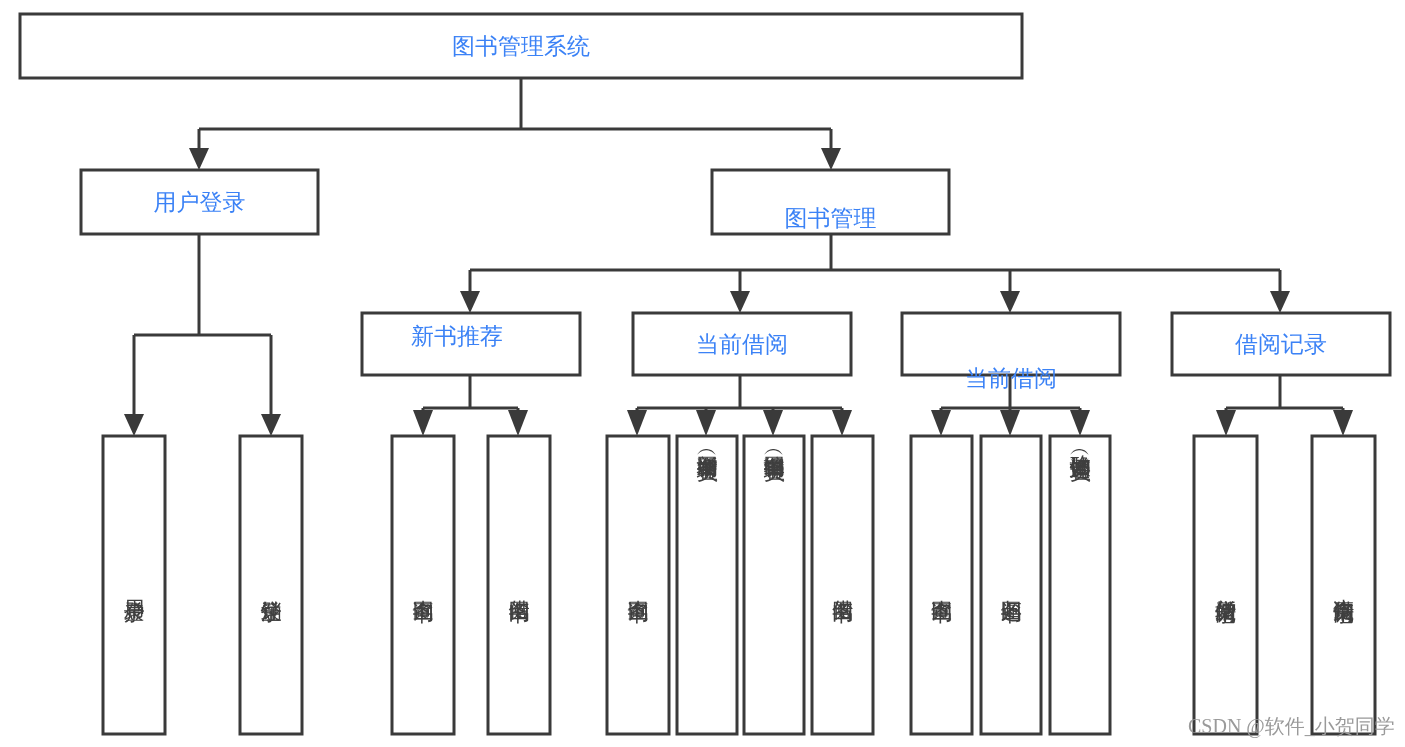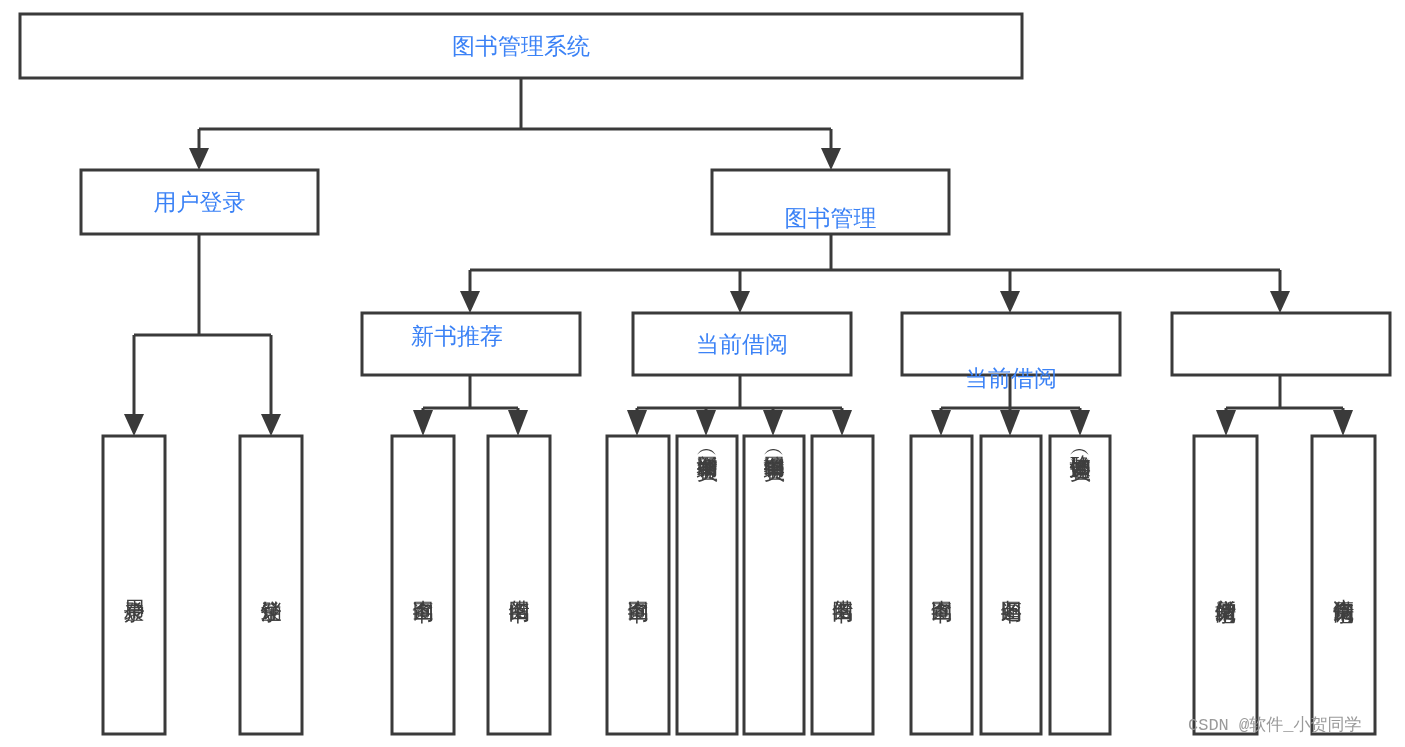--- a/index.html
+++ b/index.html
@@ -69,22 +69,22 @@
   .hlabel-text {
     font-family: Liberation Sans, sans-serif;
     font-size: 23px;
     color: #3b82f6;
     white-space: nowrap;
   }
   .watermark {
     position: absolute;
     left: 1188px;
     top: 713px;
-    font-family: Liberation Mono, monospace;
-    font-size: 17px;
+    font-family: Liberation Serif, serif;
+    font-size: 20px;
     color: #9a9a9a;
     white-space: nowrap;
     pointer-events: none;
   }
 </style>
 </head>
 <body>
 
 <div id="diagram-root">
 
@@ -209,20 +209,23 @@
   </div>
 
   <div class="hlabel-wrap" style="left:633px; top:313px; width:218px; height:62px;">
     <span class="hlabel-text">当前借阅</span>
   </div>
 
   <div class="hlabel-wrap" style="left:902px; top:313px; width:218px; height:62px;margin-top:34px;">
     <span class="hlabel-text">当前借阅</span>
   </div>
 
+  <div class="hlabel-wrap" style="left:1172px; top:313px; width:218px; height:62px;">
+    <span class="hlabel-text">借阅记录</span>
+  </div>
 
   <div class="vlabel-wrap" style="left:103px; top:436px; width:62px; height:298px;">
     <span class="vlabel-text">用户登录</span>
   </div>
 
   <div class="vlabel-wrap" style="left:240px; top:436px; width:62px; height:298px;">
     <span class="vlabel-text">注销登录</span>
   </div>
 
   <div class="vlabel-wrap" style="left:392px; top:436px; width:62px; height:298px;">

